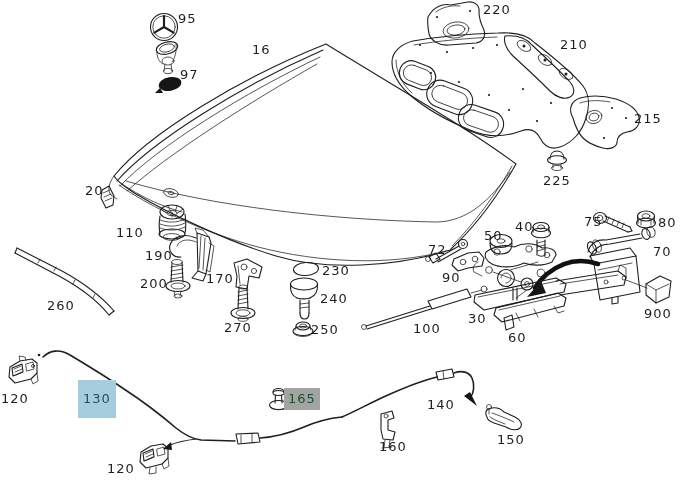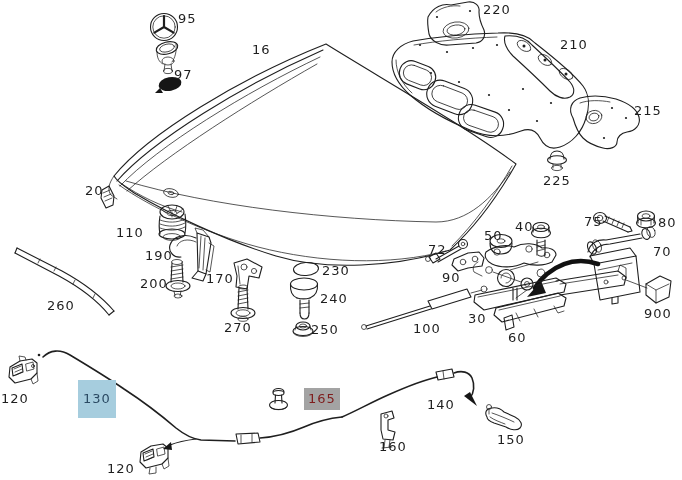--- a/index.html
+++ b/index.html
@@ -6,21 +6,21 @@
   .stage{
     position:relative;width:682px;height:480px;background:#ffffff;
     overflow:hidden;font-family:"DejaVu Sans","Liberation Sans",sans-serif;
   }
   .stage svg{position:absolute;left:0;top:0;}
   .pl{
     position:absolute;font-size:13px;line-height:21px;color:#1e1e1e;
     letter-spacing:1px;white-space:nowrap;user-select:none;
   }
   .hl-sel{background:#a6cdde;color:#2b4a63;padding:8px 5px;line-height:22px;}
-  .hl-alt{background:#a3a3a3;color:#7f1d1d;padding:0 4px;line-height:22px;margin-left:20px;}
+  .hl-alt{background:#a3a3a3;color:#14532d;padding:0 4px;line-height:22px;}
   .ln{fill:none;stroke:#1f1f1f;stroke-width:1.1;stroke-linecap:round;stroke-linejoin:round;}
   .thin{stroke-width:0.75;}
   .thick{stroke-width:1.6;}
   .fl{fill:#161616;stroke:none;}
   .dot{fill:#1f1f1f;stroke:none;}
 </style>
 </head>
 <body>
 
 <div class="stage">
@@ -352,25 +352,25 @@
   <g>
     <circle class="ln thin" cx="489" cy="407" r="2.5"></circle>
     <path class="ln thin" d="M489,410 L489,414"></path>
     <path class="ln" d="M487,417 C484,412 487,408 492,408 C498,407 502,410 504,412 L515,417 C521,420 523,425 520,428 C517,431 511,430 506,427 L494,423 C489,421 487,419 487,417 Z"></path>
     <path class="ln thin" d="M492,413 C498,415 508,419 514,422 M490,417 C494,420 500,422 505,424"></path>
   </g>
 
 </svg>
 
 <span class="pl" style="left:178px;top:8px">95</span>
-<span class="pl" style="left:174px;top:64px">97</span>
+<span class="pl" style="left:180px;top:64px">97</span>
 <span class="pl" style="left:252px;top:39px">16</span>
 <span class="pl" style="left:483px;top:-1px">220</span>
 <span class="pl" style="left:560px;top:34px">210</span>
-<span class="pl" style="left:634px;top:100px">215</span>
+<span class="pl" style="left:634px;top:108px">215</span>
 <span class="pl" style="left:543px;top:170px">225</span>
 <span class="pl" style="left:85px;top:180px">20</span>
 <span class="pl" style="left:116px;top:222px">110</span>
 <span class="pl" style="left:145px;top:245px">190</span>
 <span class="pl" style="left:140px;top:273px">200</span>
 <span class="pl" style="left:47px;top:295px">260</span>
 <span class="pl" style="left:206px;top:268px">170</span>
 <span class="pl" style="left:224px;top:317px">270</span>
 <span class="pl" style="left:322px;top:260px">230</span>
 <span class="pl" style="left:320px;top:288px">240</span>

